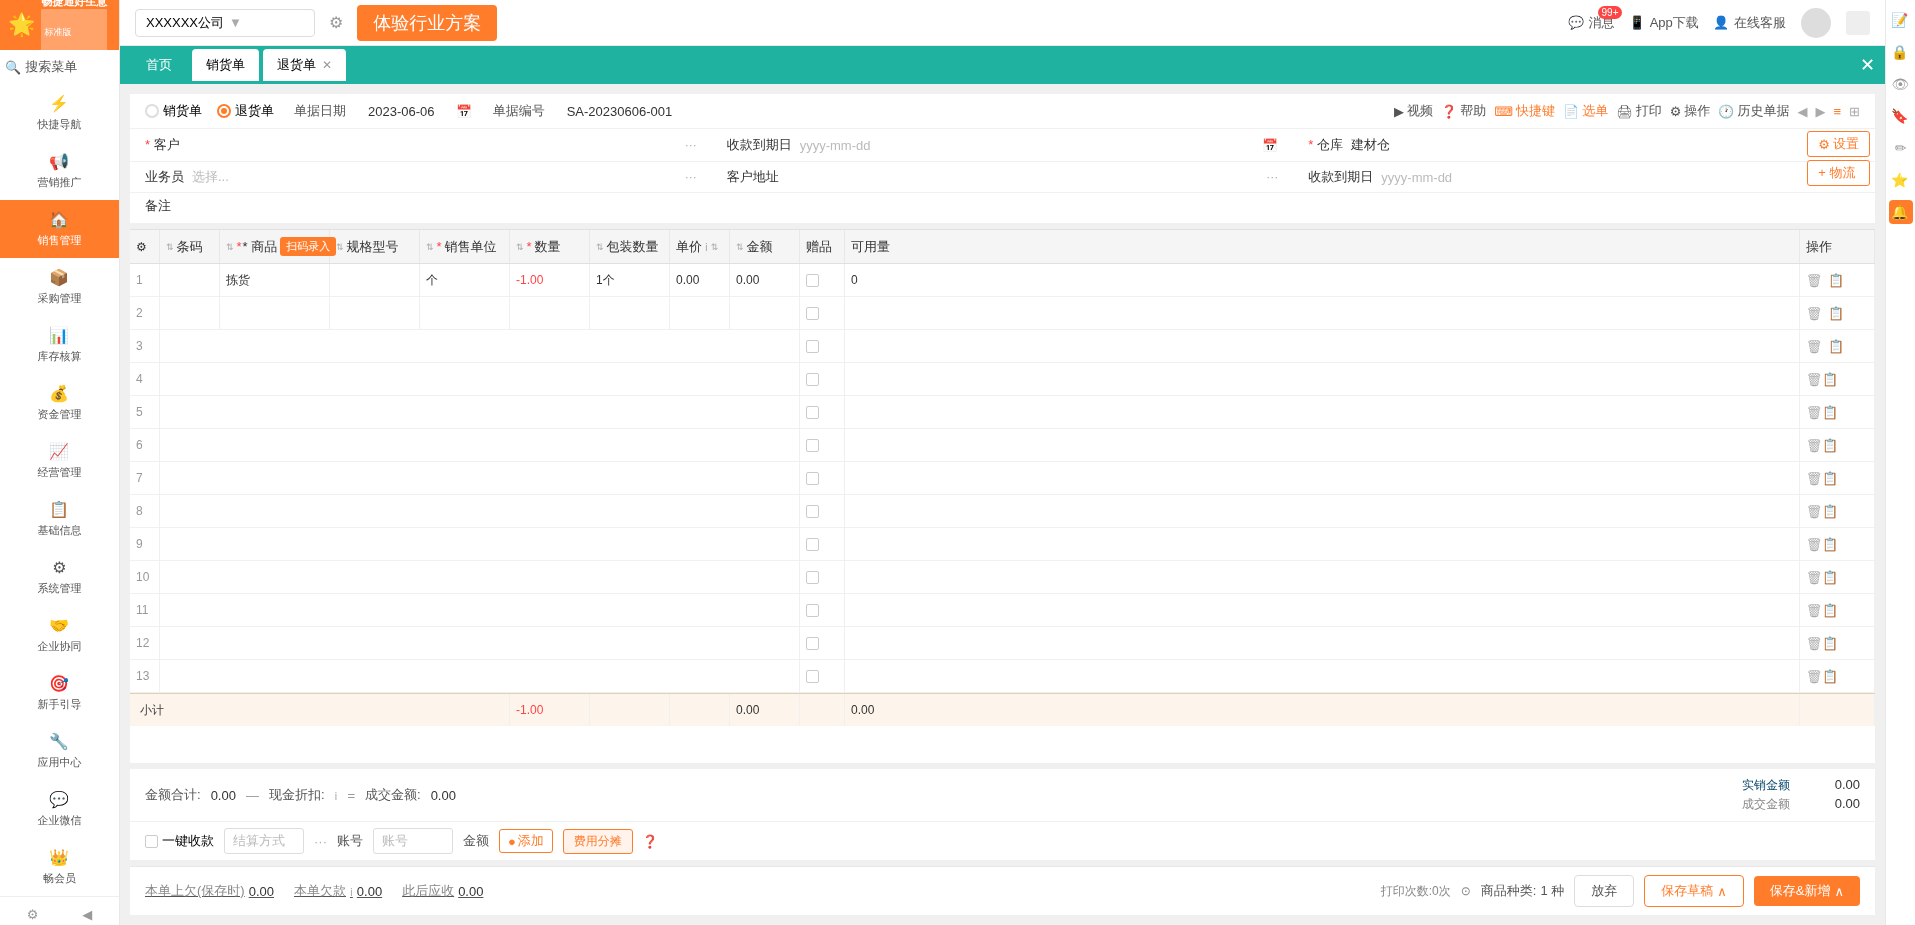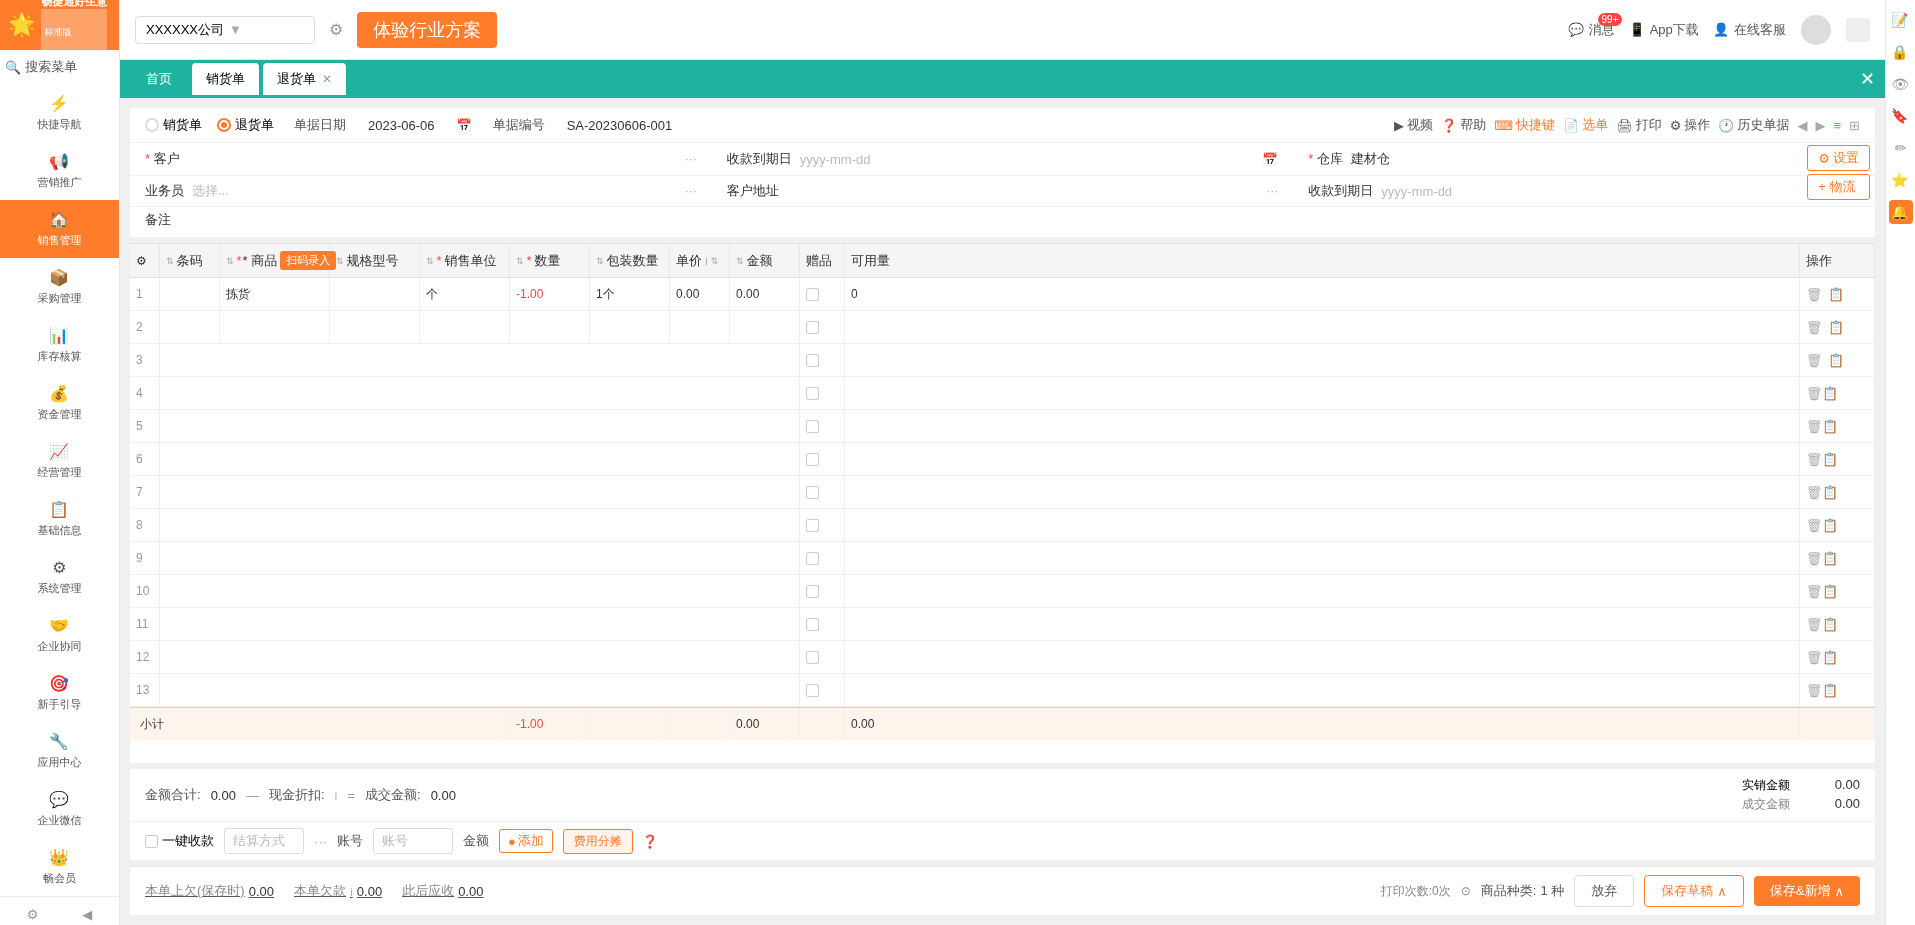--- a/index.html
+++ b/index.html
@@ -14,21 +14,21 @@
     .sidebar-item.active { background: #ff7c2b; color: #fff; }
     .sidebar-item .icon { font-size: 16px; }
     .sidebar-item .label { font-size: 11px; text-align: center; }
     .sidebar-search { padding: 8px 5px; display: flex; align-items: center; gap: 4px; cursor: pointer; color: #555; }
     .sidebar-footer { margin-top: auto; display: flex; justify-content: space-around; padding: 10px 5px; border-top: 1px solid #eee; }
 
     
     .main { flex: 1; display: flex; flex-direction: column; height: 925px; overflow: hidden; }
 
     
-    .topbar { background: #fff; height: 60px; display: flex; align-items: center; padding: 0 15px; border-bottom: 1px solid #e8e8e8; gap: 10px; }
+    .topbar { background: #fff; height: 46px; display: flex; align-items: center; padding: 0 15px; border-bottom: 1px solid #e8e8e8; gap: 10px; }
     .topbar-company { display: flex; align-items: center; gap: 5px; border: 1px solid #ddd; border-radius: 4px; padding: 4px 10px; min-width: 180px; cursor: pointer; }
     .topbar-gear { color: #999; cursor: pointer; font-size: 16px; padding: 4px; }
     .topbar-trial-btn { background: #ff7c2b; color: #fff; border: none; border-radius: 4px; padding: 6px 16px; cursor: pointer; font-size: 18px; }
     .topbar-right { margin-left: auto; display: flex; align-items: center; gap: 15px; }
     .topbar-msg { display: flex; align-items: center; gap: 4px; cursor: pointer; color: #555; font-size: 13px; position: relative; }
     .topbar-badge { background: #ff4444; color: #fff; border-radius: 10px; font-size: 10px; padding: 1px 4px; position: absolute; top: -8px; right: -8px; }
     .topbar-app { display: flex; align-items: center; gap: 4px; cursor: pointer; color: #555; }
     .topbar-service { display: flex; align-items: center; gap: 4px; cursor: pointer; color: #555; }
     .topbar-avatar { width: 30px; height: 30px; border-radius: 50%; background: #ddd; }
 
@@ -583,21 +583,21 @@
         <span style="color:#555;">金额合计:</span>
         <span style="color:#333; font-weight:500;">0.00</span>
         <span style="color:#999;">—</span>
         <span style="color:#555;">现金折扣:</span>
         <span class="info-icon">ℹ</span>
         <span style="color:#999;">=</span>
         <span style="color:#555;">成交金额:</span>
         <span style="color:#333; font-weight:500;">0.00</span>
         <div style="margin-left:auto; text-align:right;">
           <div style="display:flex; gap:20px; justify-content:flex-end; margin-bottom:2px;">
-            <span style="color:#000000; font-size:12px;">实销金额</span>
+            <span style="color:#0c4a6e; font-size:12px;">实销金额</span>
             <span style="color:#333; font-weight:500; min-width:50px; text-align:right;">0.00</span>
           </div>
           <div style="display:flex; gap:20px; justify-content:flex-end;">
             <span style="color:#888; font-size:12px;">成交金额</span>
             <span style="color:#333; font-weight:500; min-width:50px; text-align:right;">0.00</span>
           </div>
         </div>
       </div>
 
       <div style="padding:6px 15px; display:flex; align-items:center; gap:10px;">

